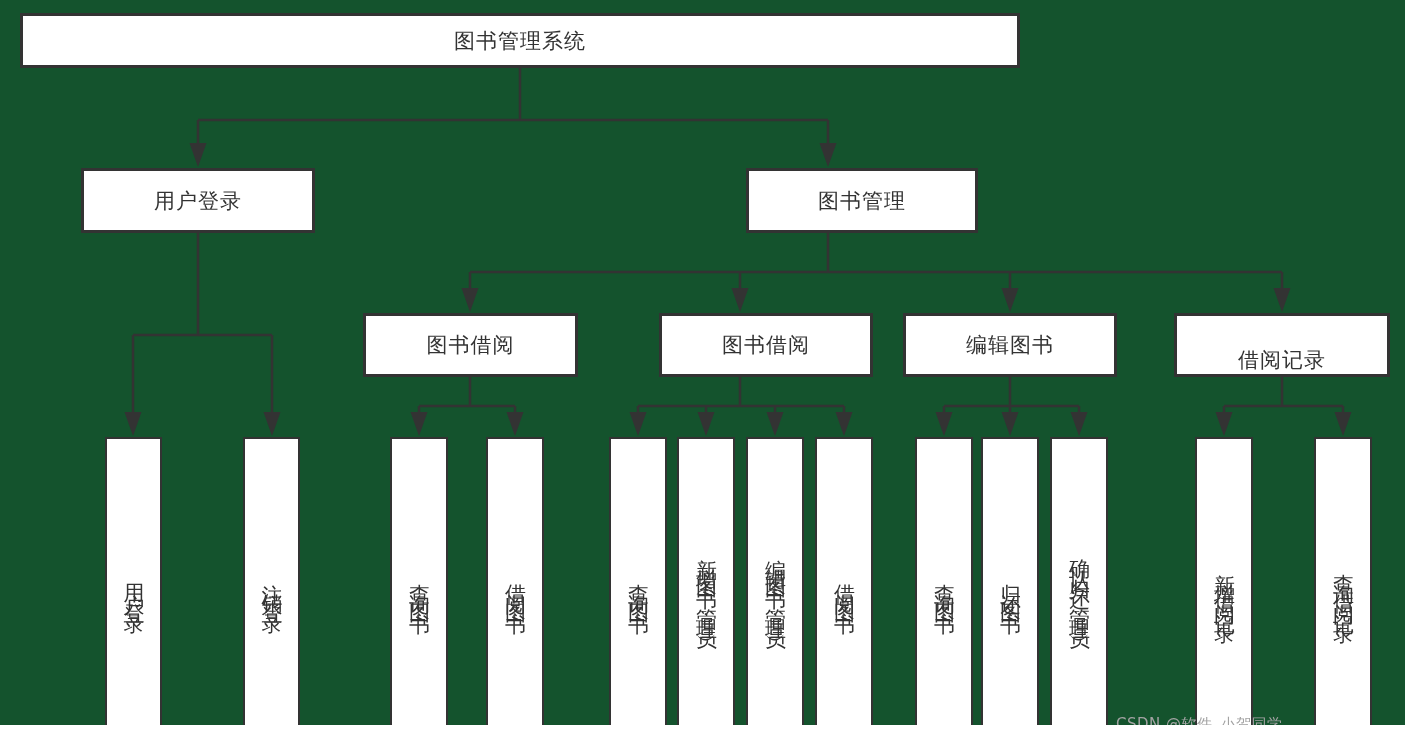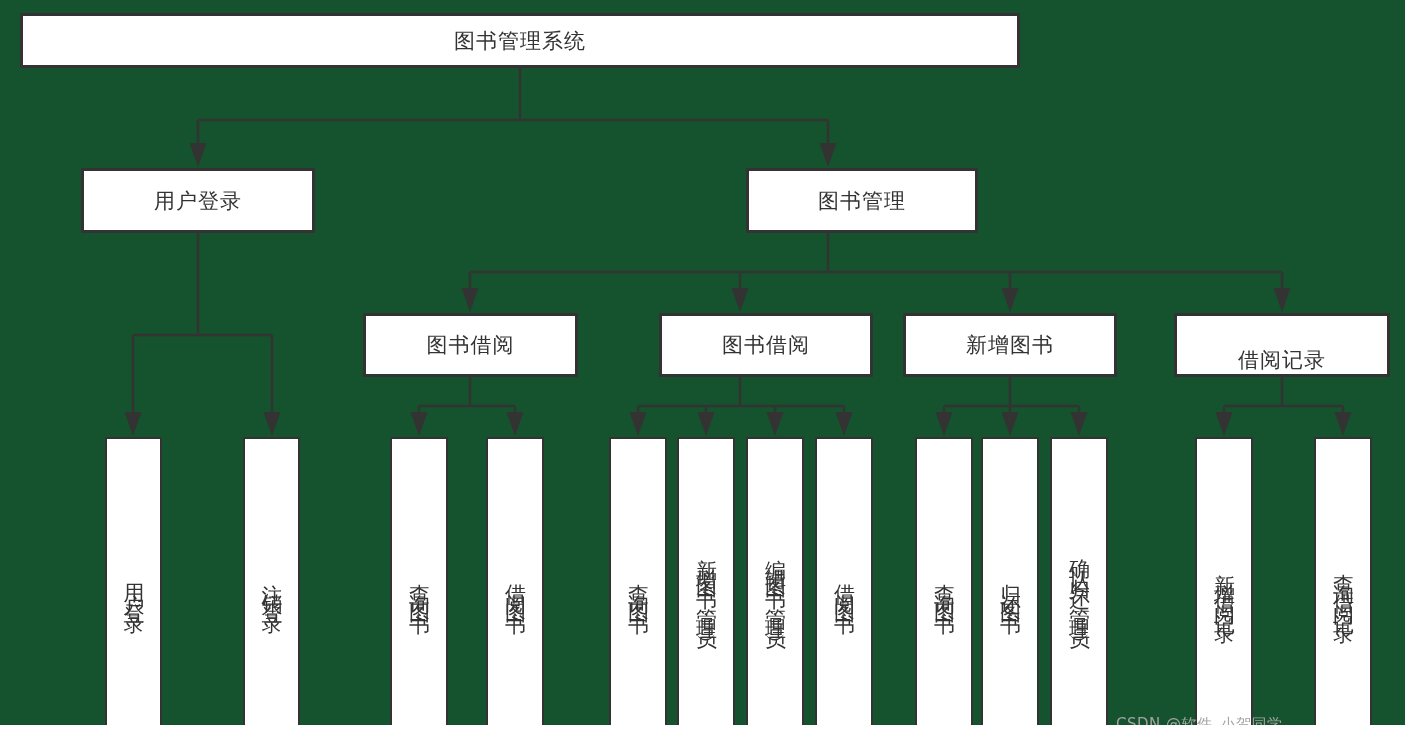--- a/index.html
+++ b/index.html
@@ -119,21 +119,21 @@
     <span>图书管理</span>
   </div>
 
   <div class="node" style="left:363px; top:313px; width:215px; height:64px;">
     <span>图书借阅</span>
   </div>
   <div class="node" style="left:659px; top:313px; width:214px; height:64px;justify-content:center;">
     <span>图书借阅</span>
   </div>
   <div class="node" style="left:903px; top:313px; width:214px; height:64px;">
-    <span>新增图书</span>
+    <span>编辑图书</span>
   </div>
   <div class="node" style="left:1174px; top:313px; width:216px; height:64px;align-items:flex-end;">
     <span>借阅记录</span>
   </div>
 
   <div class="node leaf" style="left:105px; top:437px; width:57px; height:299px;">
     <span class="vtext">用户登录</span>
   </div>
   <div class="node leaf" style="left:243px; top:437px; width:57px; height:299px;">
     <span class="vtext">注销登录</span>

